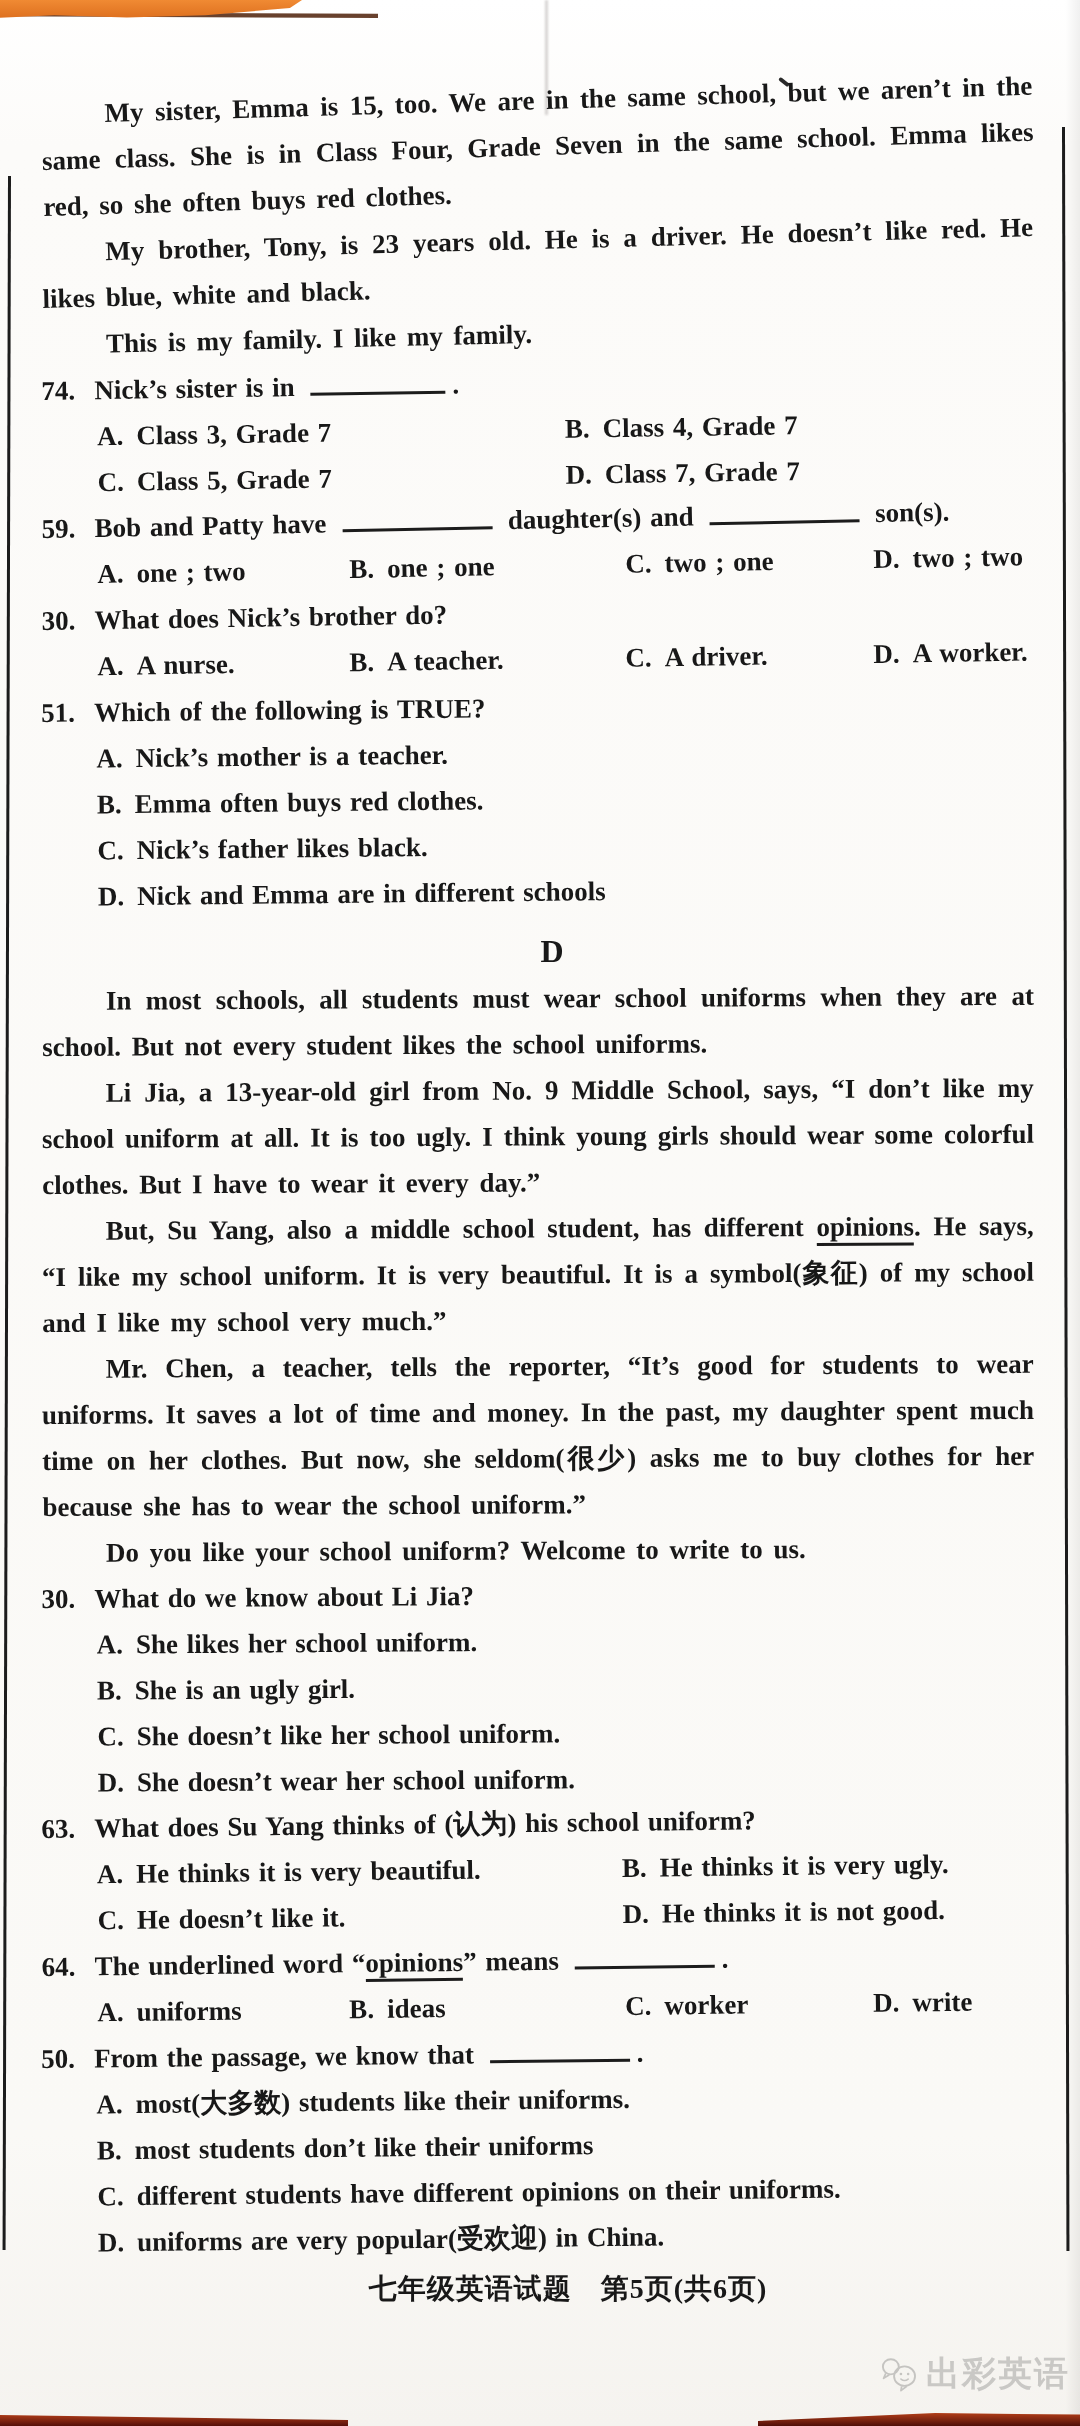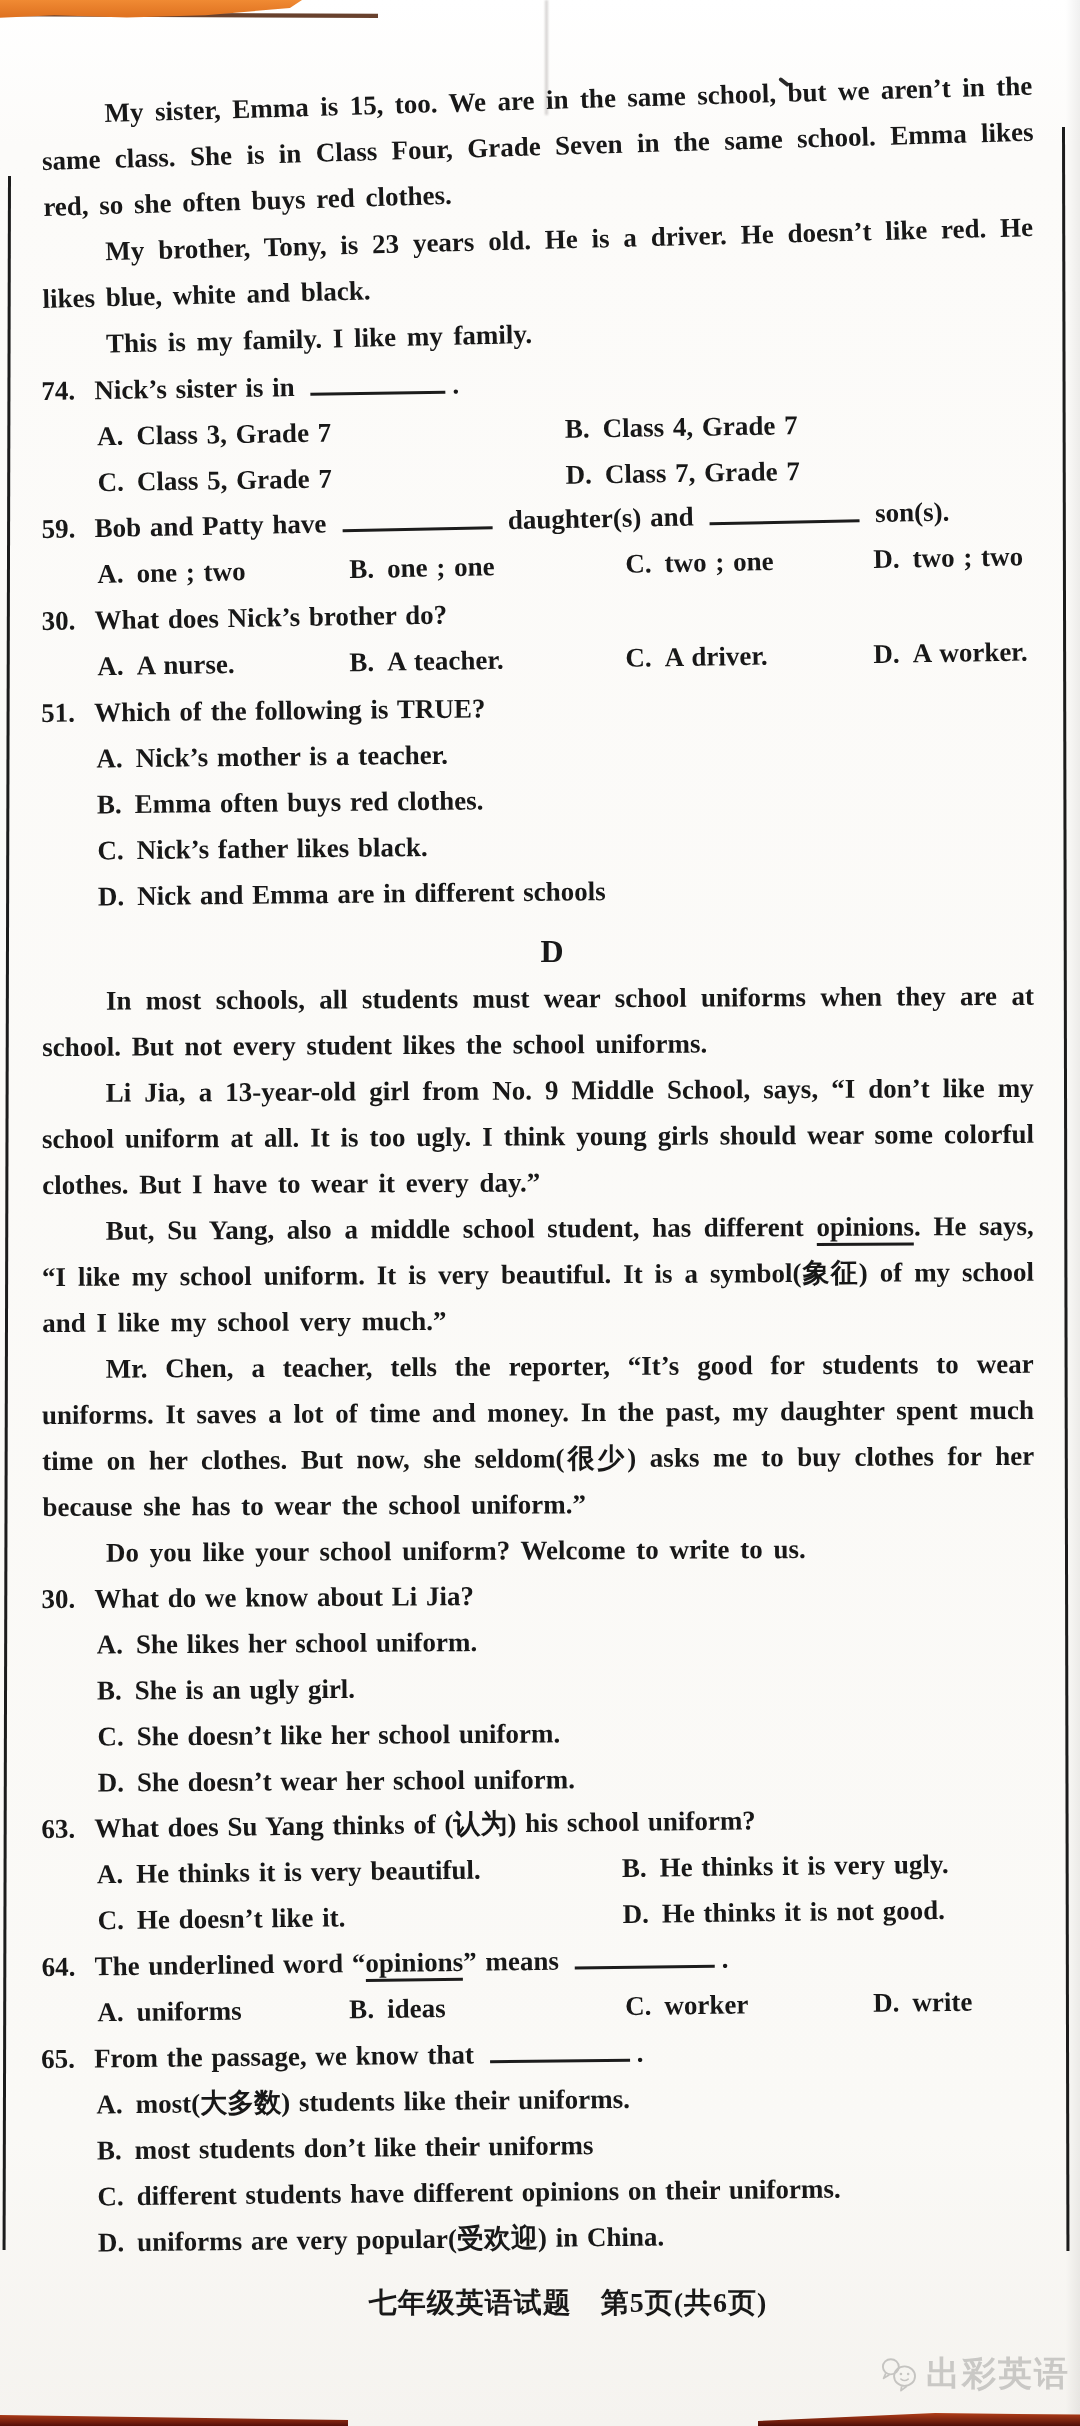--- a/index.html
+++ b/index.html
@@ -46,21 +46,21 @@
   .grid2a{display:grid;grid-template-columns:468px auto;}
   .grid2b{display:grid;grid-template-columns:525px auto;}
   .grid4{display:grid;grid-template-columns:252px 276px 248px auto;}
   .olabel{margin-right:13px;}
   .blank{display:inline-block;height:14px;border-bottom:3px solid #1c1c1c;margin:0 7px;}
   .w135{width:135px}.w140{width:140px}.w150{width:150px}
   .uword{font-weight:bold;border-bottom:3px solid #1c1c1c;padding-bottom:1px;}
   .dhead{font-size:32px;font-weight:bold;text-align:center;margin:6px 0 2px;
     transform:translateX(14px);line-height:50px;}
   .footer{text-align:center;font-weight:bold;font-size:28px;letter-spacing:1px;
-    margin-top:14px;transform:translateX(30px);}
+    transform:translateX(30px);}
   
   .t17{transform:rotate(-1.7deg);transform-origin:0 50%;}
   .t15{transform:rotate(-1.5deg);transform-origin:0 50%;}
   .t13{transform:rotate(-1.3deg);transform-origin:0 50%;}
   .t11{transform:rotate(-1.1deg);transform-origin:0 50%;}
   .t09{transform:rotate(-.9deg);transform-origin:0 50%;}
   .t07{transform:rotate(-.7deg);transform-origin:0 50%;}
   .t06{transform:rotate(-.6deg);transform-origin:0 50%;}
   .t04{transform:rotate(-.4deg);transform-origin:0 50%;}
   .t03{transform:rotate(-.3deg);transform-origin:0 50%;}
@@ -162,21 +162,21 @@
         <span class="blank w140"></span><span>.</span></p>
       <div class="opts grid4">
         <p><span class="olabel">A.</span><span>uniforms</span></p>
         <p><span class="olabel">B.</span><span>ideas</span></p>
         <p><span class="olabel">C.</span><span>worker</span></p>
         <p><span class="olabel">D.</span><span>write</span></p>
       </div>
     </div>
 
     <div class="t06">
-      <p class="stem"><span class="qnum">65.</span><span>From the passage, we know that</span>
+      <p class="stem"><span class="qnum">50.</span><span>From the passage, we know that</span>
         <span class="blank w140"></span><span>.</span></p>
       <div class="opts">
         <p><span class="olabel">A.</span><span>most(大多数) students like their uniforms.</span></p>
         <p><span class="olabel">B.</span><span>most students don’t like their uniforms</span></p>
         <p><span class="olabel">C.</span><span>different students have different opinions on their uniforms.</span></p>
         <p><span class="olabel">D.</span><span>uniforms are very popular(受欢迎) in China.</span></p>
       </div>
     </div>
 
     <p class="footer">七年级英语试题　第5页(共6页)</p>

